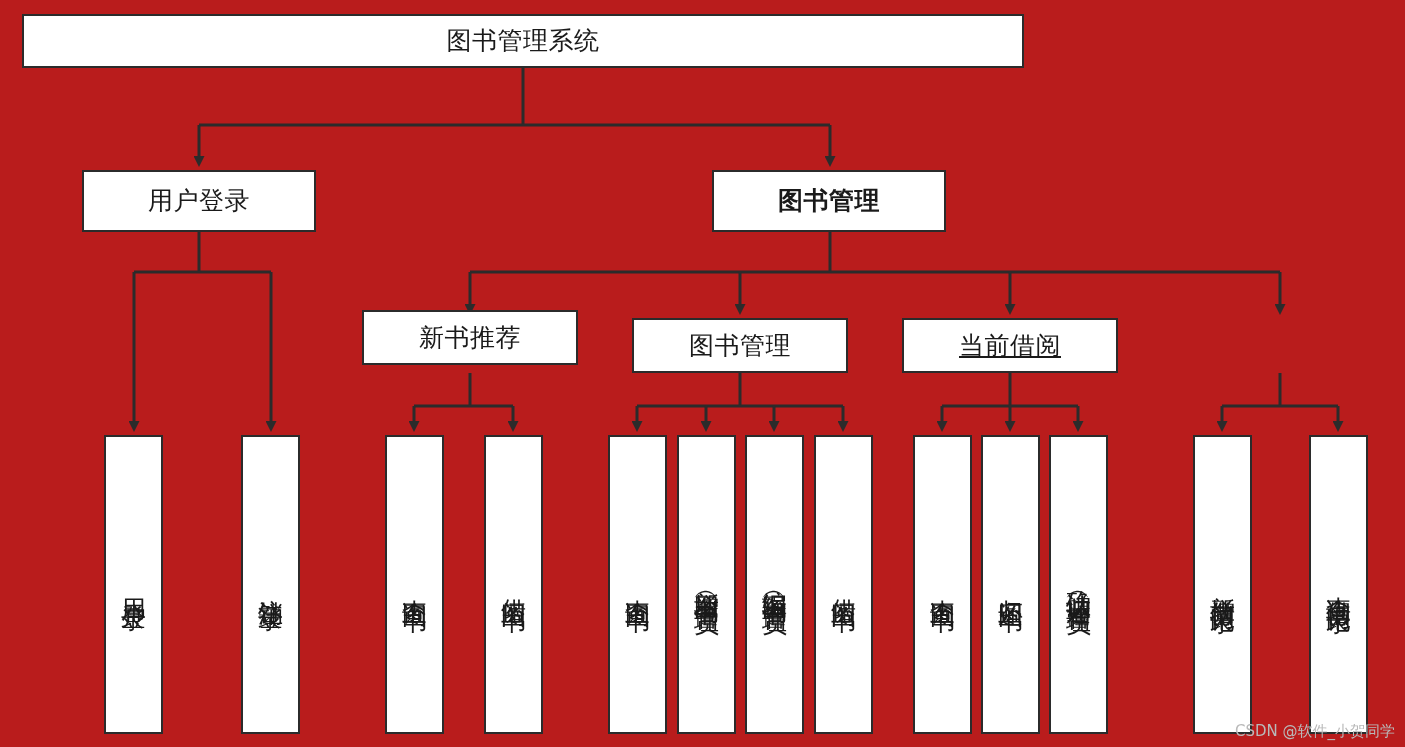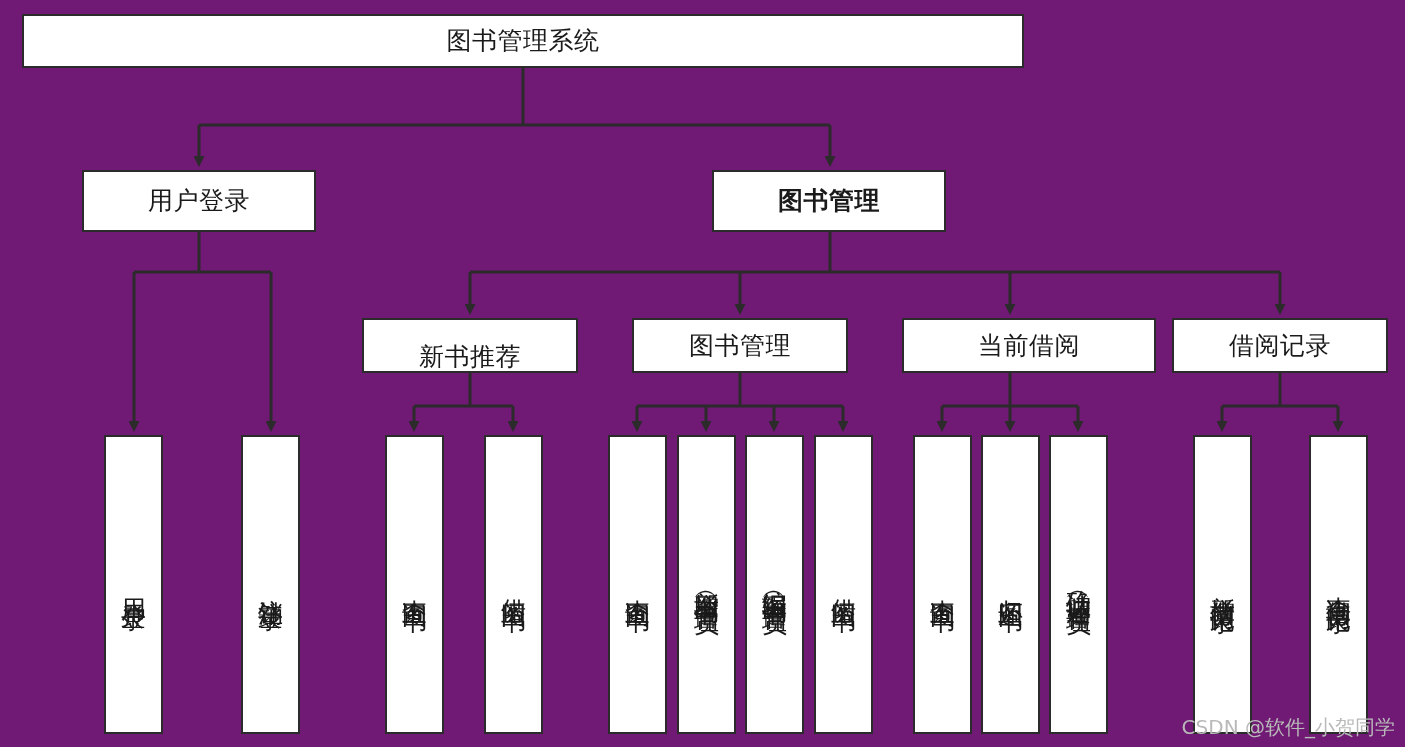--- a/index.html
+++ b/index.html
@@ -8,21 +8,21 @@
     padding: 0;
     background: #ffffff;
   }
   body {
     font-family: "DejaVu Sans", "Liberation Sans", sans-serif;
   }
   #diagram-root {
     position: relative;
     width: 1405px;
     height: 747px;
-    background: #701a75;
+    background: #b91c1c;
     overflow: hidden;
   }
   #edge-layer {
     position: absolute;
     left: 0;
     top: 0;
     width: 1405px;
     height: 747px;
     pointer-events: none;
   }
@@ -62,21 +62,21 @@
     font-size: 25px;
     line-height: 1.16;
     letter-spacing: 3px;
     white-space: nowrap;
     max-height: 100%;
   }
   #watermark {
     position: absolute;
     right: 10px;
     bottom: 6px;
-    font-size: 20px;
+    font-size: 15px;
     color: #b9b9b9;
     white-space: nowrap;
     z-index: 3;
     font-family: "DejaVu Sans", "Liberation Sans", sans-serif;
   }
 </style>
 </head>
 <body>
 
 <div id="diagram-root">
@@ -136,35 +136,32 @@
   </div>
 
   <div class="node h" style="left:82px; top:170px; width:234px; height:62px;">
     <span class="label">用户登录</span>
   </div>
 
   <div class="node h" style="left:712px; top:170px; width:234px; height:62px;font-weight:bold;">
     <span class="label">图书管理</span>
   </div>
 
-  <div class="node h" style="left:362px; top:318px; width:216px; height:55px;align-items:flex-end;">
+  <div class="node h" style="left:362px; top:310px; width:216px; height:55px;">
     <span class="label">新书推荐</span>
   </div>
 
   <div class="node h" style="left:632px; top:318px; width:216px; height:55px;">
     <span class="label">图书管理</span>
   </div>
 
-  <div class="node h" style="left:902px; top:318px; width:254px; height:55px;">
+  <div class="node h" style="left:902px; top:318px; width:216px; height:55px;text-decoration:underline;">
     <span class="label">当前借阅</span>
   </div>
 
-  <div class="node h" style="left:1172px; top:318px; width:216px; height:55px;">
-    <span class="label">借阅记录</span>
-  </div>
 
   <div class="node v" style="left:104px; top:435px; width:59px; height:299px;">
     <span class="label">用户登录</span>
   </div>
 
   <div class="node v" style="left:241px; top:435px; width:59px; height:299px;">
     <span class="label">注销登录</span>
   </div>
 
   <div class="node v" style="left:385px; top:435px; width:59px; height:299px;">

